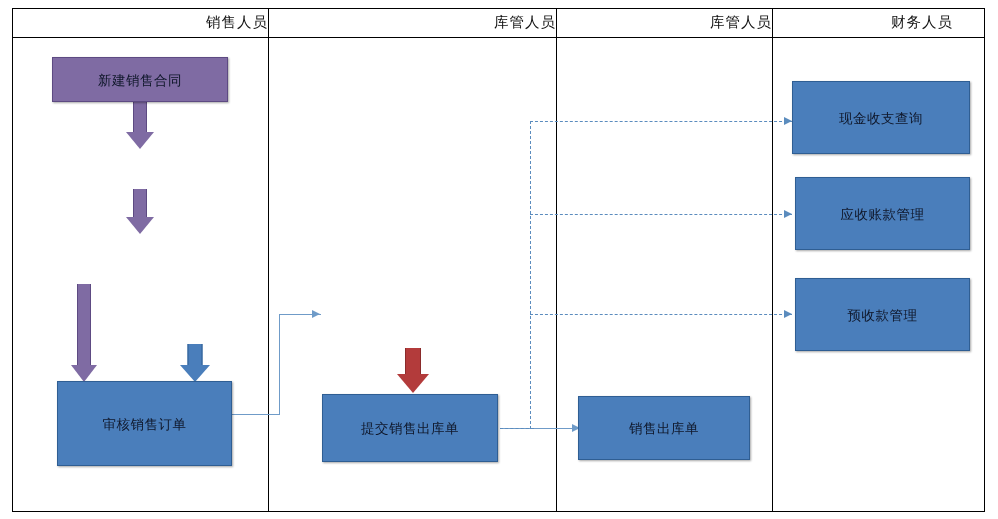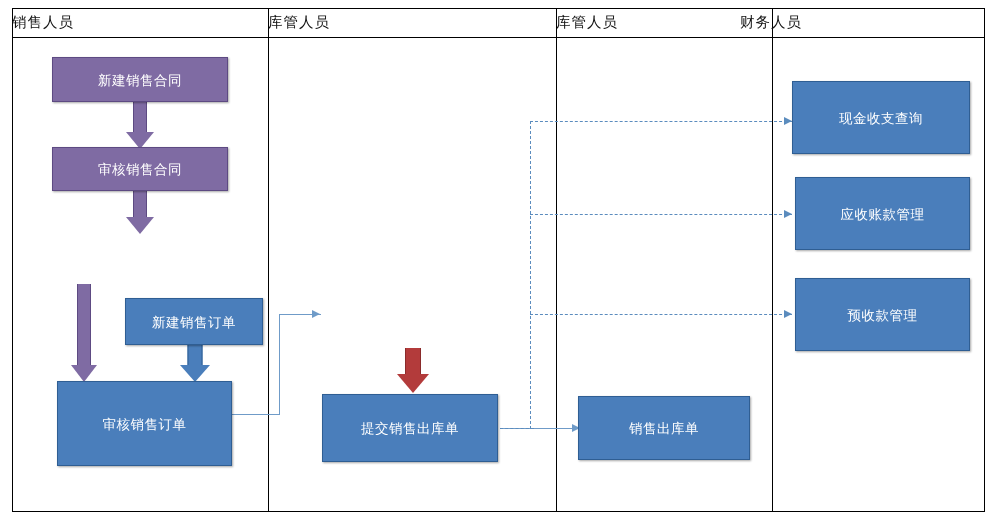--- a/index.html
+++ b/index.html
@@ -9,26 +9,26 @@
   #canvas{position:absolute;left:0;top:0;width:998px;height:519px;}
 
   
   .frame{position:absolute;left:12px;top:8px;width:973px;height:504px;
          border:1.5px solid #000;box-sizing:border-box;}
   .hdr-sep{position:absolute;left:12px;top:37px;width:973px;height:0;
            border-top:1.5px solid #000;}
   .vdiv{position:absolute;top:8px;height:504px;width:0;border-left:1.5px solid #000;}
 
   .lane-title{position:absolute;top:8px;height:29px;line-height:29px;
-              text-align:left;font-size:14.5px;color:#111;letter-spacing:1px;}
+              text-align:right;font-size:14.5px;color:#111;letter-spacing:1px;}
 
   
   .node{position:absolute;box-sizing:border-box;display:flex;
         align-items:center;justify-content:center;text-align:center;
-        color:#ffffff;font-size:13.5px;line-height:18px;letter-spacing:.5px;}
+        color:#0f172a;font-size:13.5px;line-height:18px;letter-spacing:.5px;}
   .node.purple{background:#7f6ba3;border:1.5px solid #5d4a82;
                box-shadow:1px 1px 2px rgba(0,0,0,.35);}
   .node.blue{background:#4a7ebb;border:1.5px solid #2f5e93;
              box-shadow:1px 1px 2px rgba(0,0,0,.35);}
   .node span{display:block;white-space:pre-line;}
 
   
   .barrow{position:absolute;}
   .barrow .shaft{position:absolute;left:50%;transform:translateX(-50%);}
   .barrow .head{position:absolute;left:50%;transform:translateX(-50%);
@@ -102,28 +102,22 @@
 
   <div class="dashh" style="left:530px;top:314px;width:262px"></div>
   <div class="arrowr d" style="left:784px;top:310px"></div>
 
   <div class="dashh" style="left:500px;top:428px;width:34px"></div>
 
   <div class="node purple" style="left:52px;top:57px;width:176px;height:45px">
     <span>新建销售合同</span>
   </div>
 
-  <div class="node purple" style="left:52px;top:147px;width:176px;height:44px">
-    <span>审核销售合同</span>
-  </div>
 
 
-  <div class="node blue" style="left:125px;top:298px;width:138px;height:47px">
-    <span>新建销售订单</span>
-  </div>
 
   <div class="node blue" style="left:57px;top:381px;width:175px;height:85px">
     <span>审核销售订单</span>
   </div>
 
 
   <div class="node blue" style="left:322px;top:394px;width:176px;height:68px">
     <span>提交销售出库单</span>
   </div>
 

